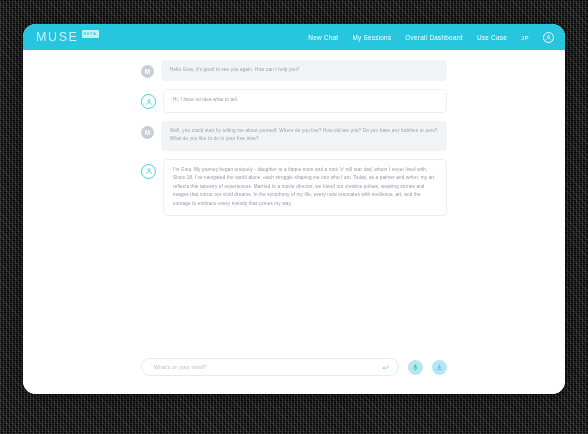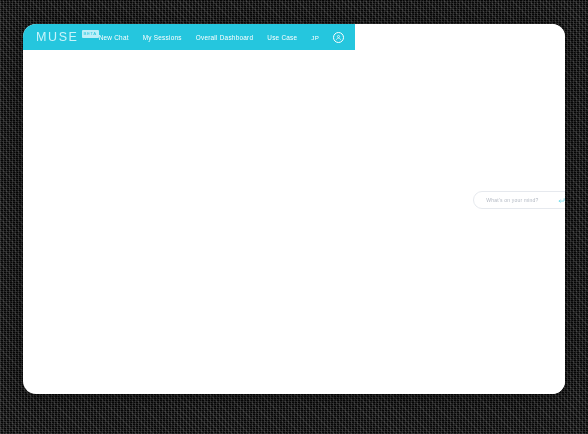--- a/index.html
+++ b/index.html
@@ -30,20 +30,21 @@
     position: absolute;
     left: 23px;
     top: 24px;
     width: 542px;
     height: 370px;
     background: #ffffff;
     border-radius: 13px;
     overflow: hidden;
     box-shadow: 0 2px 14px rgba(0,0,0,0.45);
     display: flex;
+    flex-direction: column;
   }
 
   
   #top-bar {
     height: 26px;
     flex: 0 0 26px;
     background: #25C6DE;
     display: flex;
     align-items: center;
     padding: 0 11px 0 13px;

